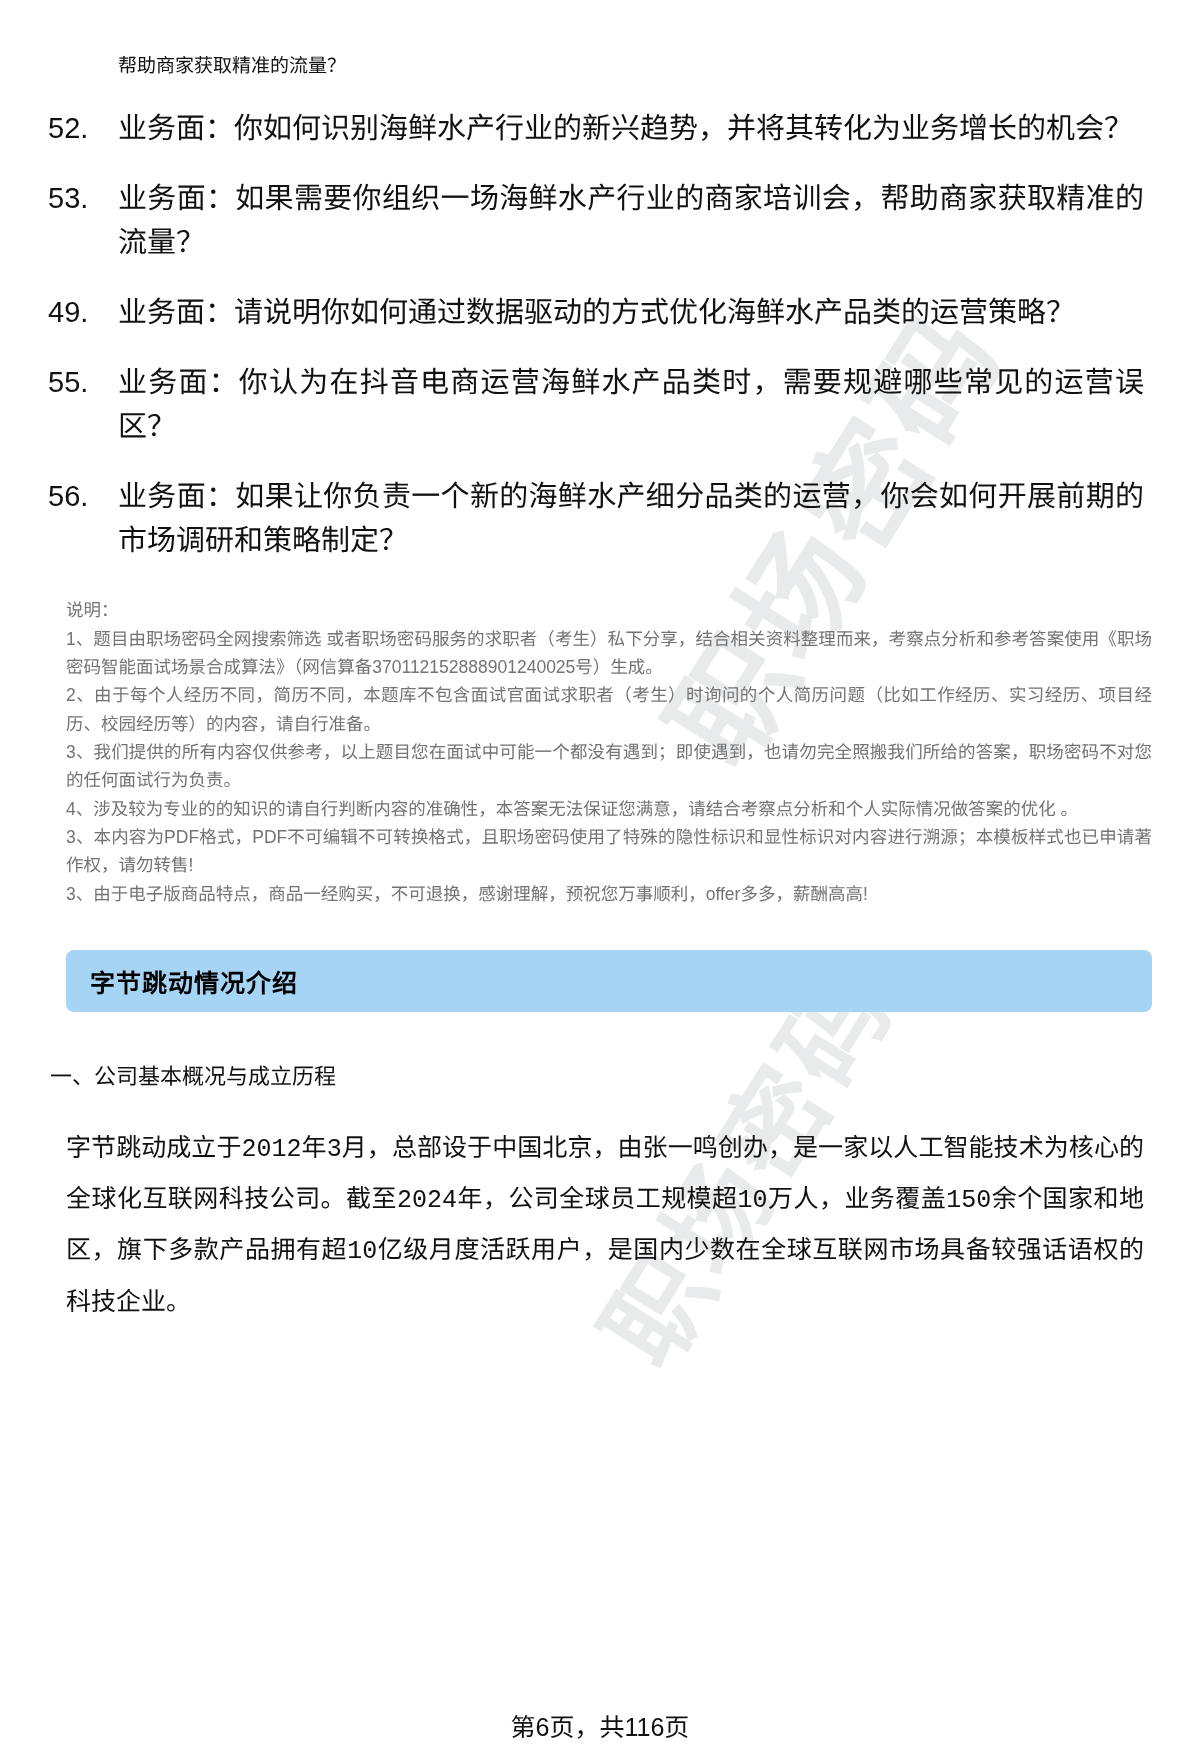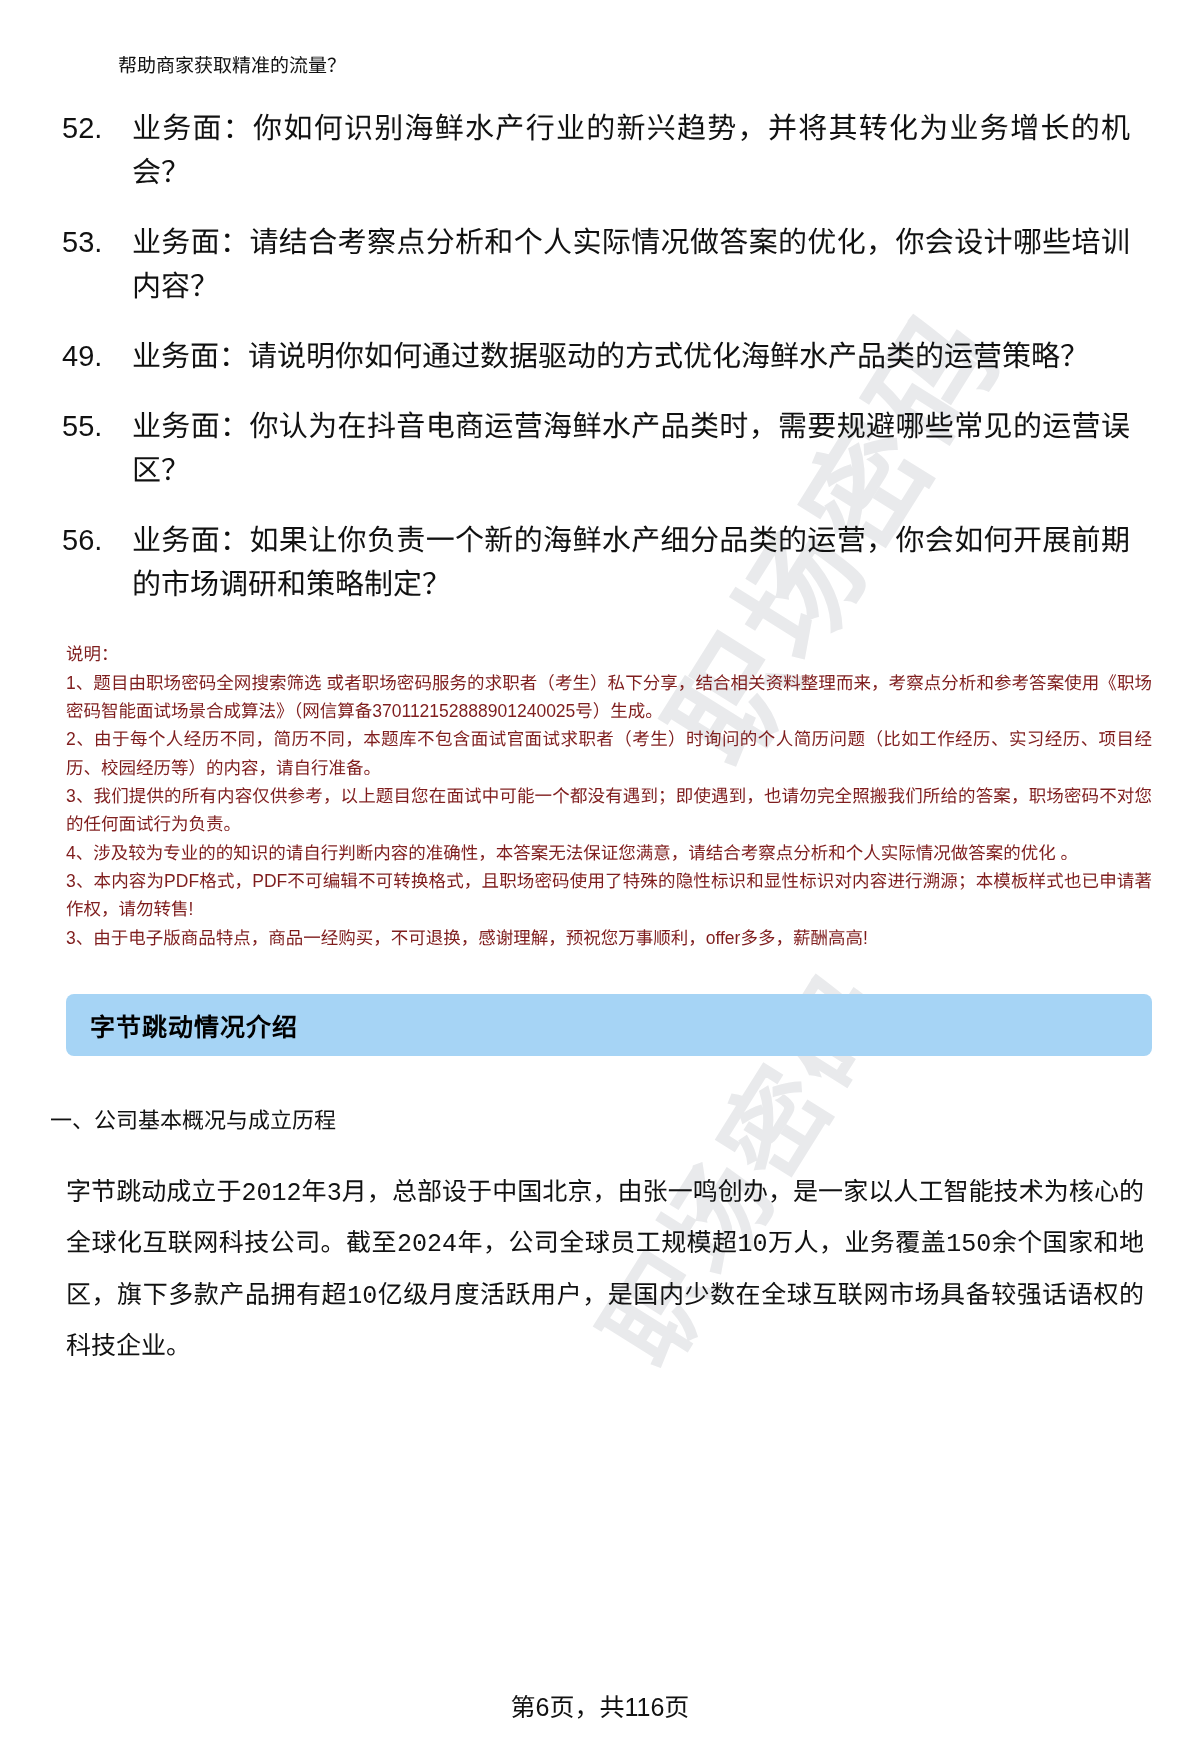--- a/index.html
+++ b/index.html
@@ -59,21 +59,21 @@
 
   
   .q-continued {
     margin: 0;
     padding: 52px 0 0 118px;
     font-size: 19px;
     line-height: 1.45;
     color: #111111;
   }
   .q-list {
-    margin: 14px;
+    margin: 0;
     padding: 0;
     list-style: none;
   }
   .q-item {
     display: flex;
     align-items: flex-start;
     margin: 26px 0 0 0;
     padding: 0 56px 0 48px;
     font-size: 29px;
     line-height: 1.52;
@@ -89,21 +89,21 @@
     flex: 1 1 auto;
     text-align: justify;
   }
 
   
   .notes {
     margin: 34px 0 0 0;
     padding: 0 48px 0 66px;
     font-size: 17.5px;
     line-height: 1.62;
-    color: #7f1d1d;
+    color: #737373;
   }
   .notes-title {
     margin: 0 0 2px 0;
   }
   .note-line {
     margin: 0;
     text-align: justify;
   }
 
   
@@ -139,21 +139,21 @@
     color: #111111;
     text-align: justify;
     text-justify: inter-ideograph;
     font-family: Liberation Mono, monospace;
   }
 
   
   .page-footer {
     position: absolute;
     left: 0;
-    bottom: 32px;
+    bottom: 12px;
     width: 1200px;
     text-align: center;
     font-size: 25px;
     color: #111111;
     z-index: 1;
   }
 </style>
 </head>
 <body>
 
@@ -168,21 +168,21 @@
 
     <p class="q-continued">帮助商家获取精准的流量？</p>
 
     <ul class="q-list">
       <li class="q-item">
         <span class="q-num">52.</span>
         <span class="q-text">业务面：你如何识别海鲜水产行业的新兴趋势，并将其转化为业务增长的机会？</span>
       </li>
       <li class="q-item">
         <span class="q-num">53.</span>
-        <span class="q-text">业务面：请结合考察点分析和个人实际情况做答案的优化，你会设计哪些培训内容？</span>
+        <span class="q-text">业务面：如果需要你组织一场海鲜水产行业的商家培训会，帮助商家获取精准的流量？</span>
       </li>
       <li class="q-item">
         <span class="q-num">49.</span>
         <span class="q-text">业务面：请说明你如何通过数据驱动的方式优化海鲜水产品类的运营策略？</span>
       </li>
       <li class="q-item">
         <span class="q-num">55.</span>
         <span class="q-text">业务面：你认为在抖音电商运营海鲜水产品类时，需要规避哪些常见的运营误区？</span>
       </li>
       <li class="q-item">

